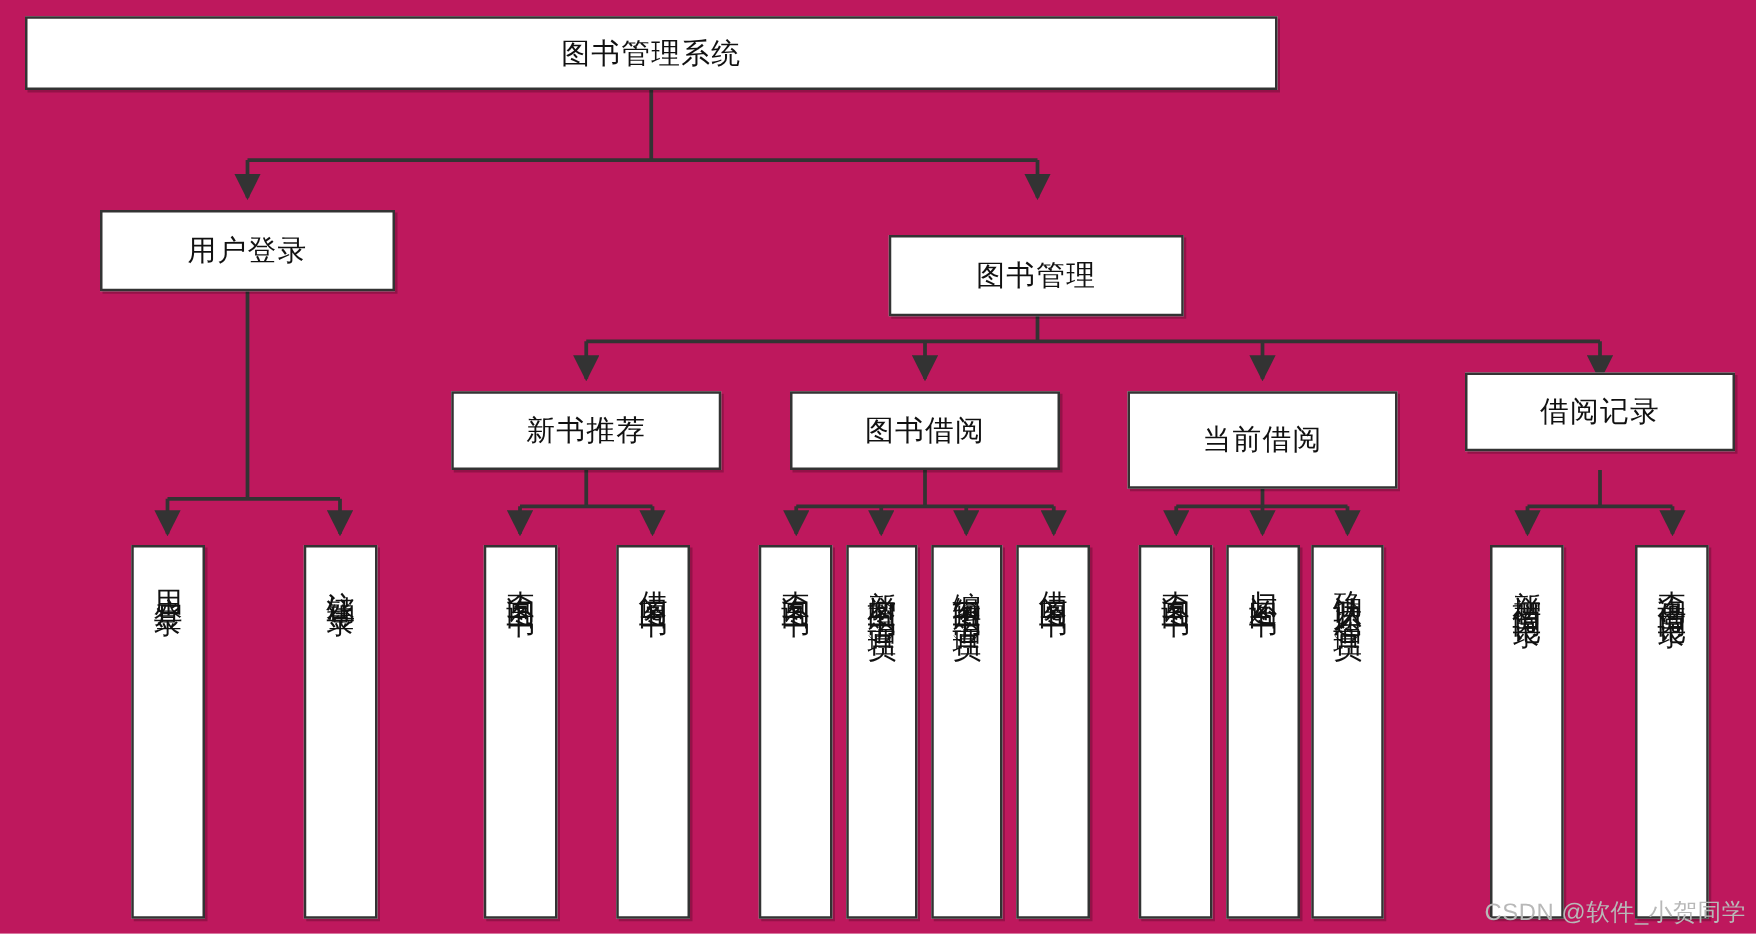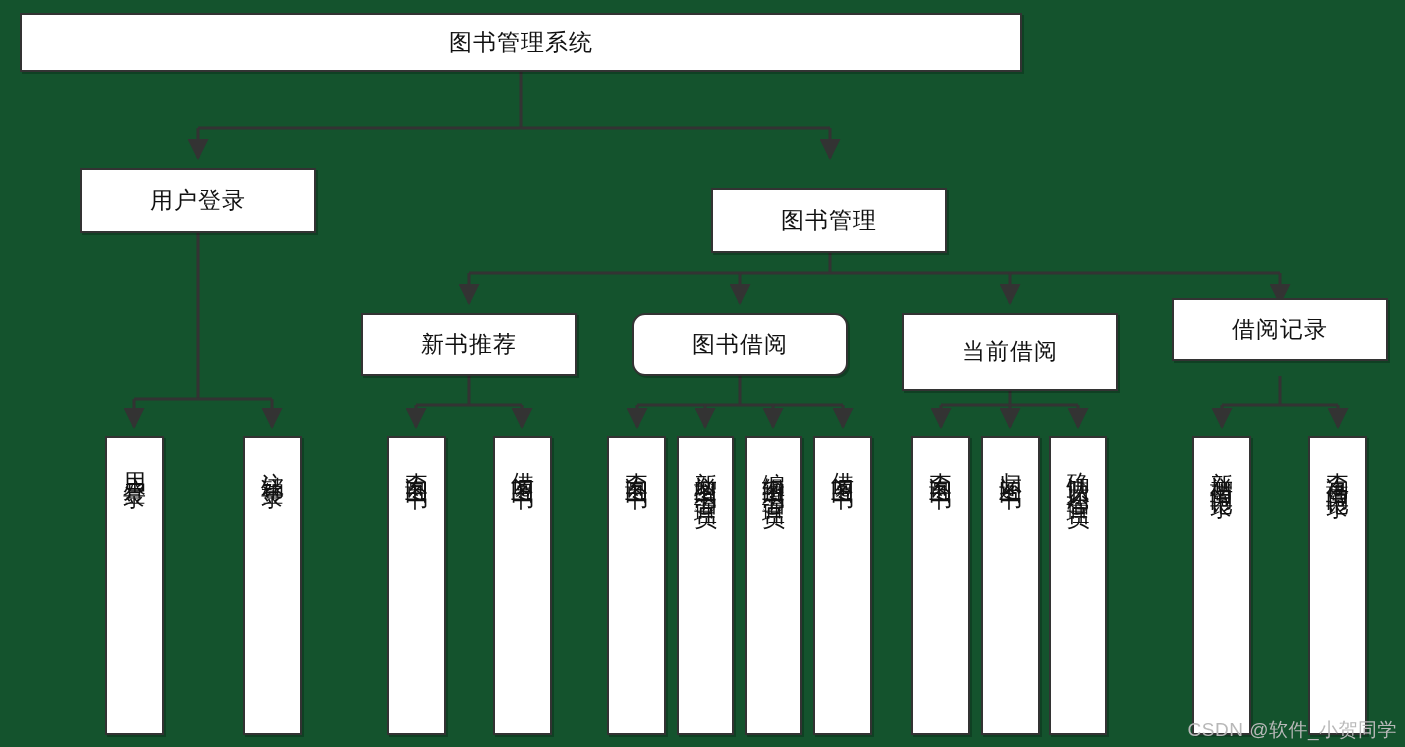--- a/index.html
+++ b/index.html
@@ -7,21 +7,21 @@
     padding: 0;
     background: #ffffff;
   }
   body {
     font-family: "Liberation Sans", "DejaVu Sans", sans-serif;
   }
   #canvas {
     position: relative;
     width: 1405px;
     height: 747px;
-    background: #14532d;
+    background: #be185d;
     overflow: hidden;
     text-align: right;
   }
   #diagram-svg {
     position: absolute;
     left: 0;
     top: 0;
     width: 1405px;
     height: 747px;
   }
@@ -131,21 +131,21 @@
   </div>
 
   <div class="node-box" style="left:711px; top:168px; width:236px; height:65px;margin-top:20px;">
     <span class="node-label-h">图书管理</span>
   </div>
 
   <div class="node-box" style="left:361px; top:313px; width:216px; height:63px;">
     <span class="node-label-h">新书推荐</span>
   </div>
 
-  <div class="node-box" style="left:632px; top:313px; width:216px; height:63px;border-radius:13px;">
+  <div class="node-box" style="left:632px; top:313px; width:216px; height:63px;">
     <span class="node-label-h">图书借阅</span>
   </div>
 
   <div class="node-box" style="left:902px; top:313px; width:216px; height:78px;">
     <span class="node-label-h">当前借阅</span>
   </div>
 
   <div class="node-box" style="left:1172px; top:298px; width:216px; height:63px;">
     <span class="node-label-h">借阅记录</span>
   </div>

